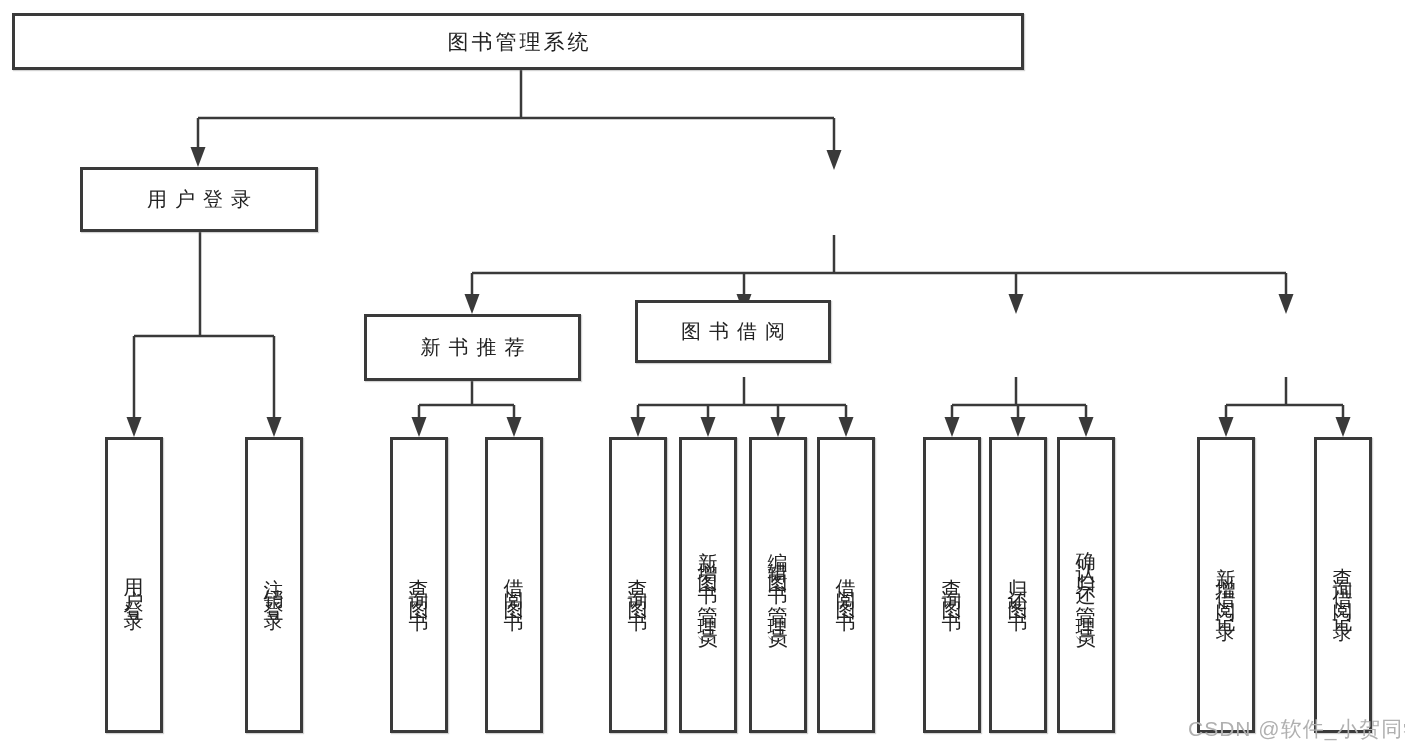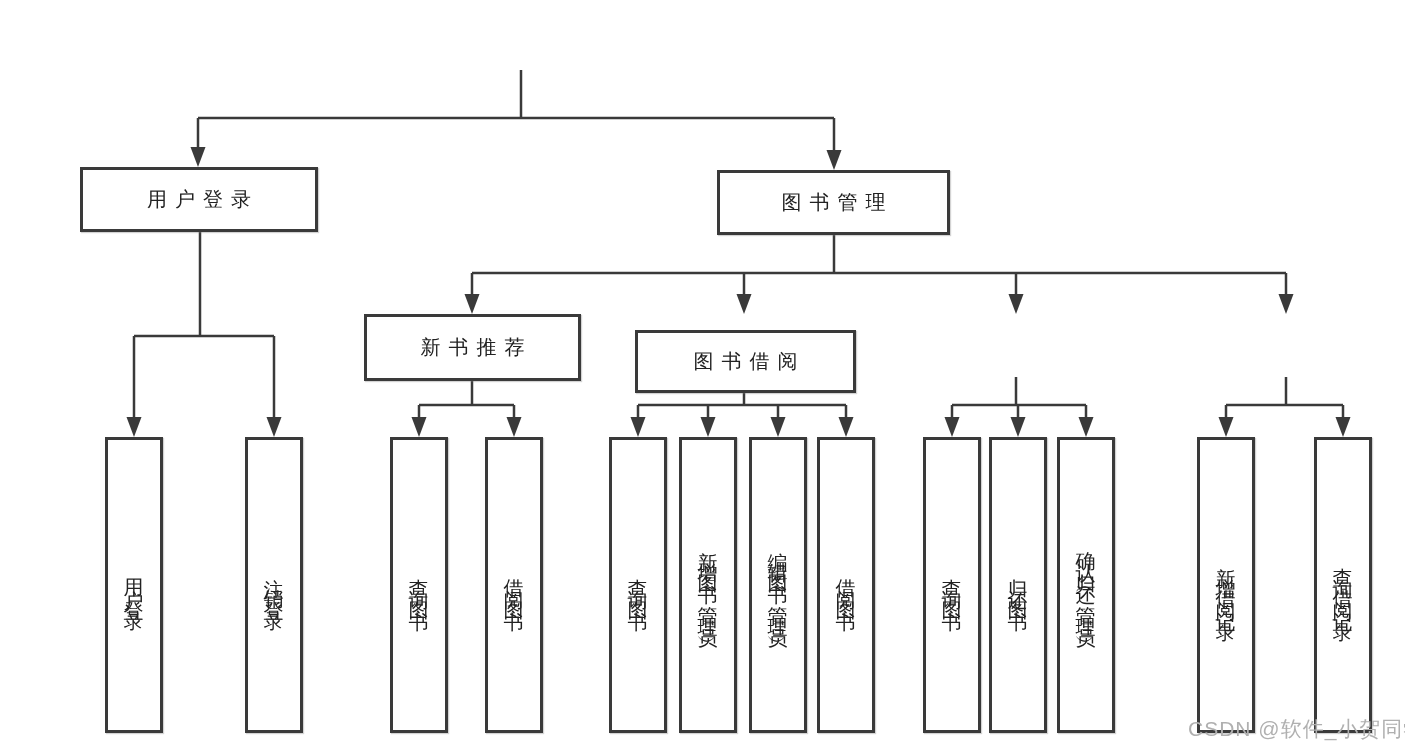--- a/index.html
+++ b/index.html
@@ -77,26 +77,26 @@
       <path d="M1086,405V425" stroke="#3a3a3a" stroke-width="2.5" fill="none"></path>
       <polygon points="1078.5,417 1093.5,417 1086,437" fill="#3a3a3a"></polygon>
       <path d="M1286,377V405" stroke="#3a3a3a" stroke-width="2.5" fill="none"></path>
       <path d="M1226,405H1343" stroke="#3a3a3a" stroke-width="2.5" fill="none"></path>
       <path d="M1226,405V425" stroke="#3a3a3a" stroke-width="2.5" fill="none"></path>
       <polygon points="1218.5,417 1233.5,417 1226,437" fill="#3a3a3a"></polygon>
       <path d="M1343,405V425" stroke="#3a3a3a" stroke-width="2.5" fill="none"></path>
       <polygon points="1335.5,417 1350.5,417 1343,437" fill="#3a3a3a"></polygon>
     </svg>
 
+  <div class="node title-node" style="left:12px;top:13px;width:1012px;height:57px">图书管理系统</div>
 
   <div class="node branch-node" style="left:80px;top:167px;width:238px;height:65px">用户登录</div>
-  <div class="node branch-node" style="left:717px;top:170px;width:233px;height:65px">图书管理</div>
 
   <div class="node branch-node" style="left:364px;top:314px;width:217px;height:67px">新书推荐</div>
-  <div class="node branch-node" style="left:635px;top:330px;width:221px;height:63px">图书借阅</div>
+  <div class="node branch-node" style="left:635px;top:300px;width:196px;height:63px">图书借阅</div>
 
   <div class="node leaf-node" style="left:105px;top:437px;width:58px;height:296px">用户登录</div>
   <div class="node leaf-node" style="left:245px;top:437px;width:58px;height:296px">注销登录</div>
 
   <div class="node leaf-node" style="left:390px;top:437px;width:58px;height:296px">查询图书</div>
   <div class="node leaf-node" style="left:485px;top:437px;width:58px;height:296px">借阅图书</div>
 
   <div class="node leaf-node" style="left:609px;top:437px;width:58px;height:296px">查询图书</div>
   <div class="node leaf-node" style="left:679px;top:437px;width:58px;height:296px">新增图书（管理员）</div>
   <div class="node leaf-node" style="left:749px;top:437px;width:58px;height:296px">编辑图书（管理员）</div>

